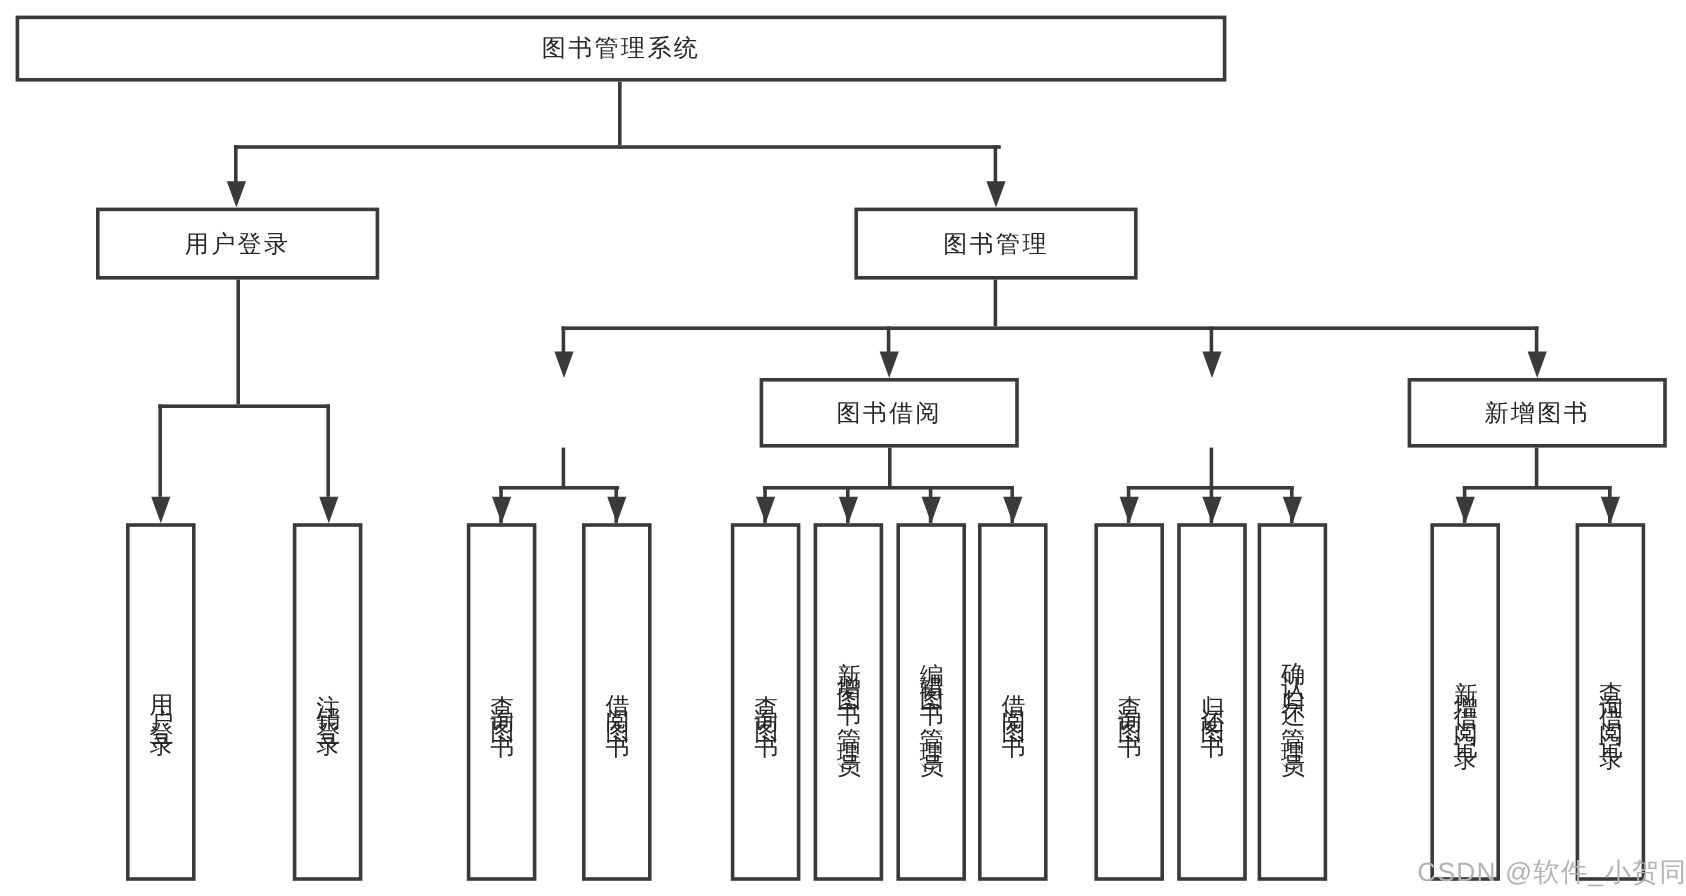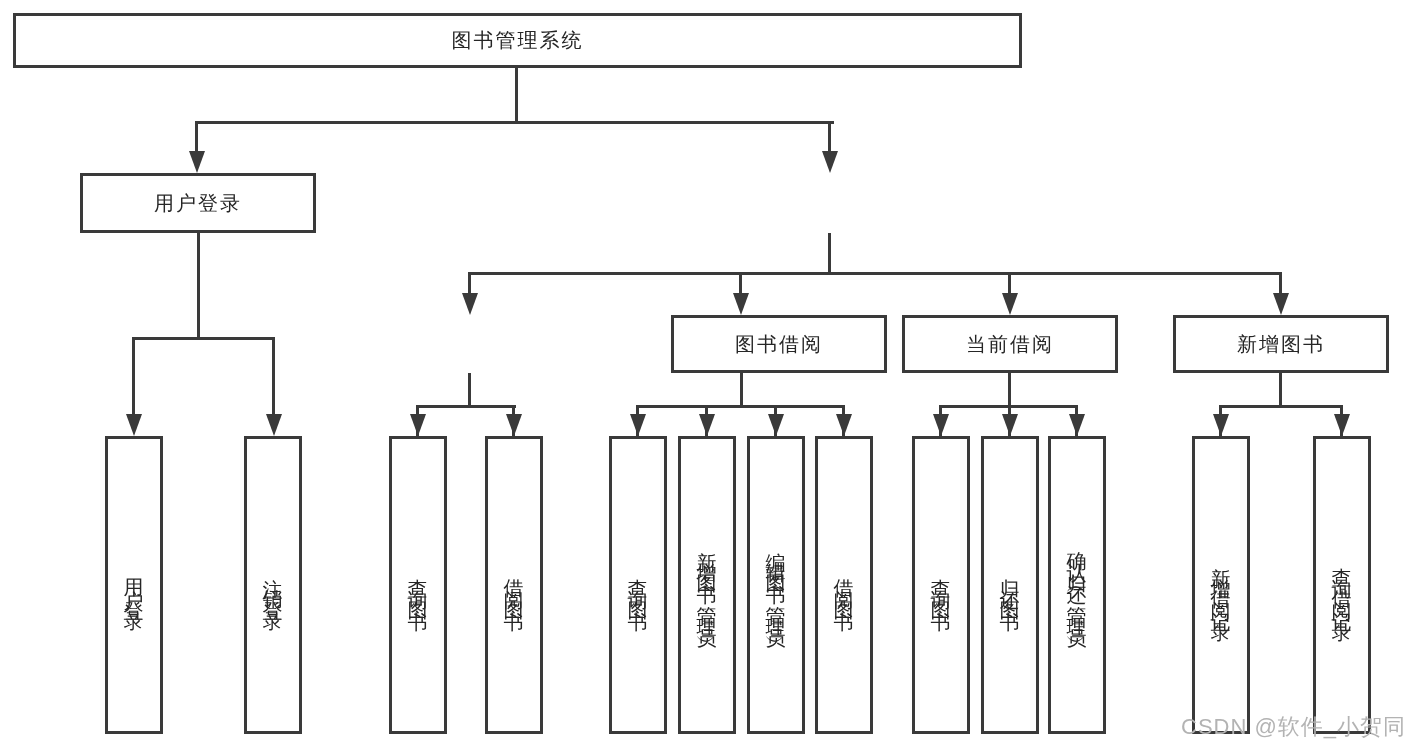--- a/index.html
+++ b/index.html
@@ -75,44 +75,44 @@
   <div class="vline" style="left:515px; top:68px; height:53px;"></div>
   <div class="hline" style="left:195px; top:121px; width:639px;"></div>
   <div class="vline" style="left:195px; top:121px; height:32px;"></div>
   <div class="arrow" style="left:189px; top:151px;"></div>
   <div class="vline" style="left:828px; top:121px; height:32px;"></div>
   <div class="arrow" style="left:822px; top:151px;"></div>
 
   <div class="box" style="left:80px; top:173px; width:236px; height:60px;">
     <span class="hlabel">用户登录</span>
   </div>
+  <div class="box" style="left:712px; top:173px; width:236px; height:60px;">
+    <span class="hlabel">图书管理</span>
+  </div>
 
   <div class="vline" style="left:197px; top:233px; height:104px;"></div>
   <div class="hline" style="left:132px; top:337px; width:143px;"></div>
   <div class="vline" style="left:132px; top:337px; height:77px;"></div>
   <div class="arrow" style="left:126px; top:414px;"></div>
   <div class="vline" style="left:272px; top:337px; height:77px;"></div>
   <div class="arrow" style="left:266px; top:414px;"></div>
 
   <div class="vline" style="left:828px; top:233px; height:39px;"></div>
   <div class="hline" style="left:468px; top:272px; width:814px;"></div>
   <div class="vline" style="left:468px; top:272px; height:22px;"></div>
   <div class="arrow" style="left:462px; top:293px;"></div>
   <div class="vline" style="left:739px; top:272px; height:22px;"></div>
   <div class="arrow" style="left:733px; top:293px;"></div>
   <div class="vline" style="left:1008px; top:272px; height:22px;"></div>
   <div class="arrow" style="left:1002px; top:293px;"></div>
   <div class="vline" style="left:1279px; top:272px; height:22px;"></div>
   <div class="arrow" style="left:1273px; top:293px;"></div>
 
-  <div class="box" style="left:671px; top:315px; width:216px; height:58px;text-align:right;">
+  <div class="box" style="left:633px; top:315px; width:216px; height:58px;text-align:right;">
     <span class="hlabel">图书借阅</span>
-  </div>
-  <div class="box" style="left:902px; top:315px; width:216px; height:58px;">
-    <span class="hlabel">当前借阅</span>
   </div>
   <div class="box" style="left:1173px; top:315px; width:216px; height:58px;">
     <span class="hlabel">新增图书</span>
   </div>
 
   <div class="vline" style="left:468px; top:373px; height:32px;"></div>
   <div class="hline" style="left:416px; top:405px; width:100px;"></div>
   <div class="vline" style="left:416px; top:405px; height:31px;"></div>
   <div class="arrow" style="left:410px; top:414px;"></div>
   <div class="vline" style="left:512px; top:405px; height:31px;"></div>

